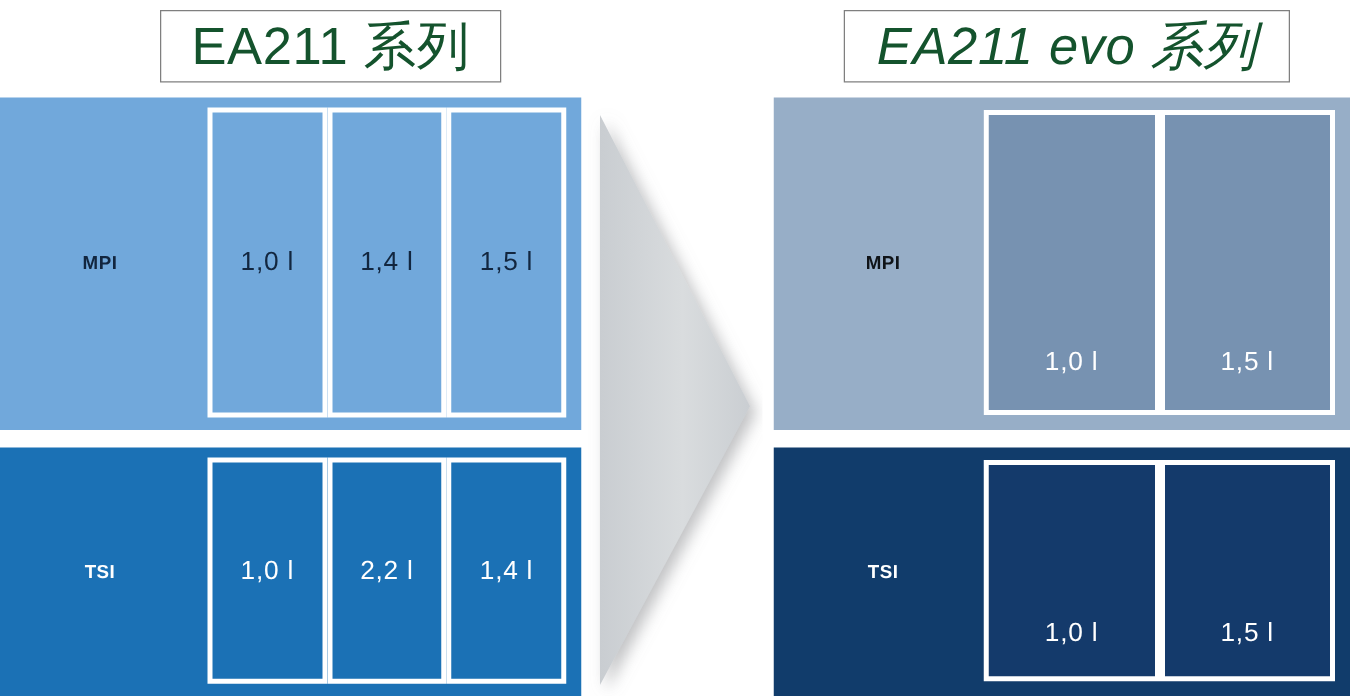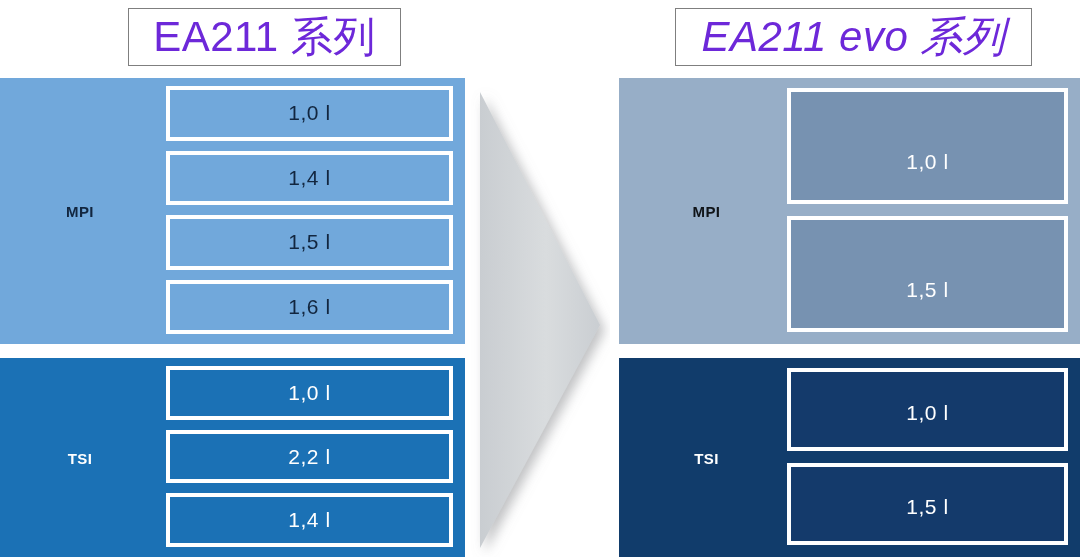--- a/index.html
+++ b/index.html
@@ -16,21 +16,21 @@
   }
 
   
   .title-box {
     position: absolute;
     border: 1px solid #7f7f7f;
     background: #ffffff;
     display: flex;
     align-items: center;
     justify-content: center;
-    color: #6d28d9;
+    color: #14532d;
     font-weight: 400;
     white-space: nowrap;
     letter-spacing: 0.5px;
   }
   #title-left {
     left: 128px;
     top: 8px;
     width: 271px;
     height: 56px;
     font-size: 42px;
@@ -90,21 +90,21 @@
 
   
   #column-right .group-label { width: 175px; }
 
   
   .items {
     position: absolute;
     top: 8px;
     bottom: 0px;
     display: flex;
-    flex-direction: column;
+    flex-direction: row;
   }
   #column-left .items  { left: 166px; right: 12px; }
   #column-right .items { left: 168px; right: 12px; top: 10px; }
 
   .item {
     box-sizing: border-box;
     border: 4px solid #ffffff;
     display: flex;
     align-items: center;
     justify-content: center;
@@ -158,21 +158,20 @@
 <div class="title-box" id="title-right">EA211 evo 系列</div>
 
 <div class="column" id="column-left">
 
   <div class="group group-mpi">
     <div class="group-label">MPI</div>
     <div class="items">
       <div class="item">1,0 l</div>
       <div class="item">1,4 l</div>
       <div class="item">1,5 l</div>
-      <div class="item">1,6 l</div>
     </div>
   </div>
 
   <div class="group group-tsi">
     <div class="group-label">TSI</div>
     <div class="items">
       <div class="item">1,0 l</div>
       <div class="item">2,2 l</div>
       <div class="item">1,4 l</div>
     </div>

